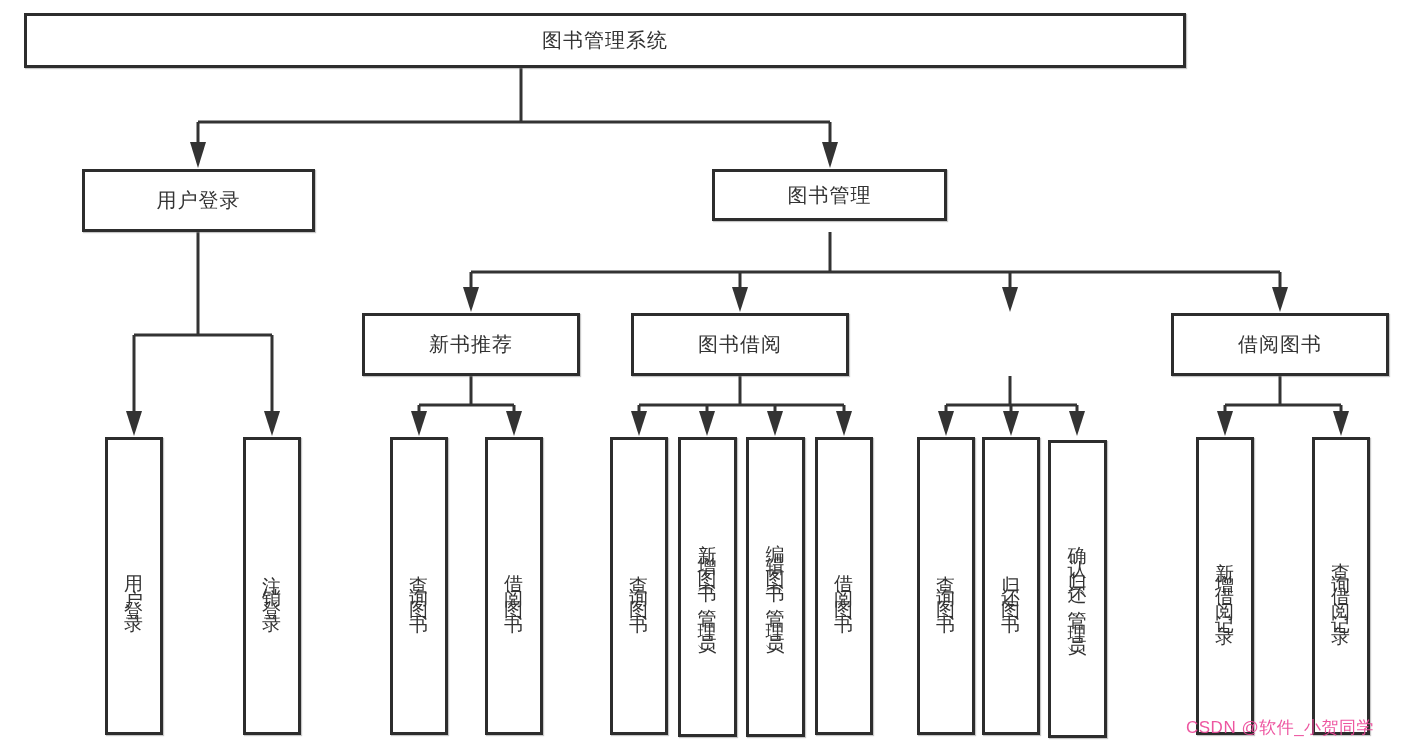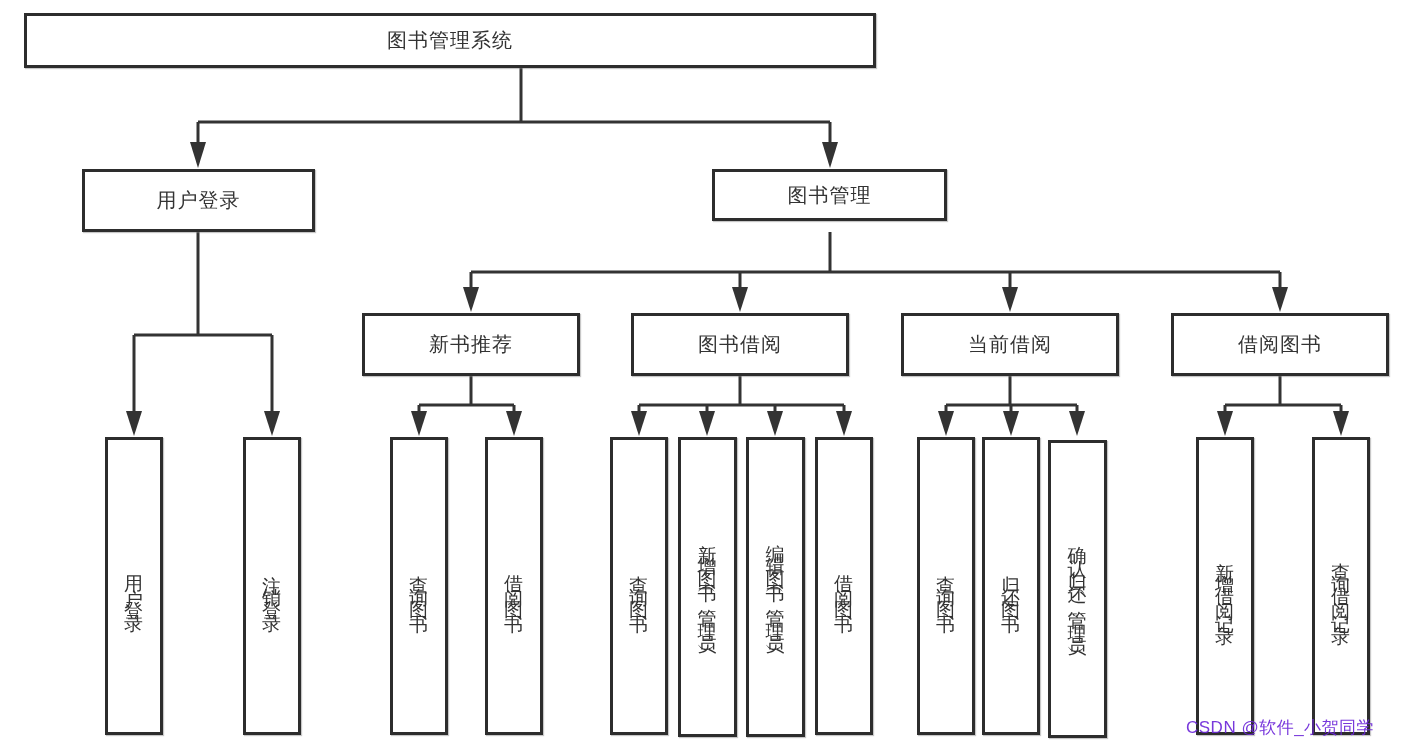--- a/index.html
+++ b/index.html
@@ -40,21 +40,21 @@
     line-height: 1;
     letter-spacing: 13px;
     white-space: nowrap;
   }
   .watermark {
     position: absolute;
     left: 1186px;
     top: 716px;
     font-size: 17px;
     letter-spacing: 0.5px;
-    color: #6d28d9;
+    color: #ec4899;
     opacity: 0.92;
     white-space: nowrap;
     z-index: 10;
   }
 </style>
 </head>
 <body>
 
 <div class="canvas">
 
@@ -131,40 +131,37 @@
       <polygon points="775,436 767,411 783,411"></polygon>
       <polygon points="844,436 836,411 852,411"></polygon>
       <polygon points="946,436 938,411 954,411"></polygon>
       <polygon points="1011,436 1003,411 1019,411"></polygon>
       <polygon points="1077,436 1069,411 1085,411"></polygon>
       <polygon points="1225,436 1217,411 1233,411"></polygon>
       <polygon points="1341,436 1333,411 1349,411"></polygon>
     </g>
   </svg>
 
-  <div class="box h" style="left:24px;top:13px;width:852px;height:55px">
+  <div class="box h" style="left:24px;top:13px;width:1162px;height:55px">
     <span class="lbl">图书管理系统</span>
   </div>
 
   <div class="box h" style="left:82px;top:169px;width:233px;height:63px">
     <span class="lbl">用户登录</span>
   </div>
   <div class="box h" style="left:712px;top:169px;width:235px;height:52px">
     <span class="lbl">图书管理</span>
   </div>
 
   <div class="box h" style="left:631px;top:313px;width:218px;height:63px">
     <span class="lbl">图书借阅</span>
   </div>
   <div class="box h" style="left:362px;top:313px;width:218px;height:63px">
     <span class="lbl">新书推荐</span>
   </div>
-  <div class="box h" style="left:901px;top:313px;width:218px;height:63px">
-    <span class="lbl">当前借阅</span>
-  </div>
   <div class="box h" style="left:1171px;top:313px;width:218px;height:63px">
     <span class="lbl">借阅图书</span>
   </div>
 
   <div class="box v" style="left:105px;top:437px;width:58px;height:298px">
     <span class="lbl">用户登录</span>
   </div>
   <div class="box v" style="left:243px;top:437px;width:58px;height:298px">
     <span class="lbl">注销登录</span>
   </div>

